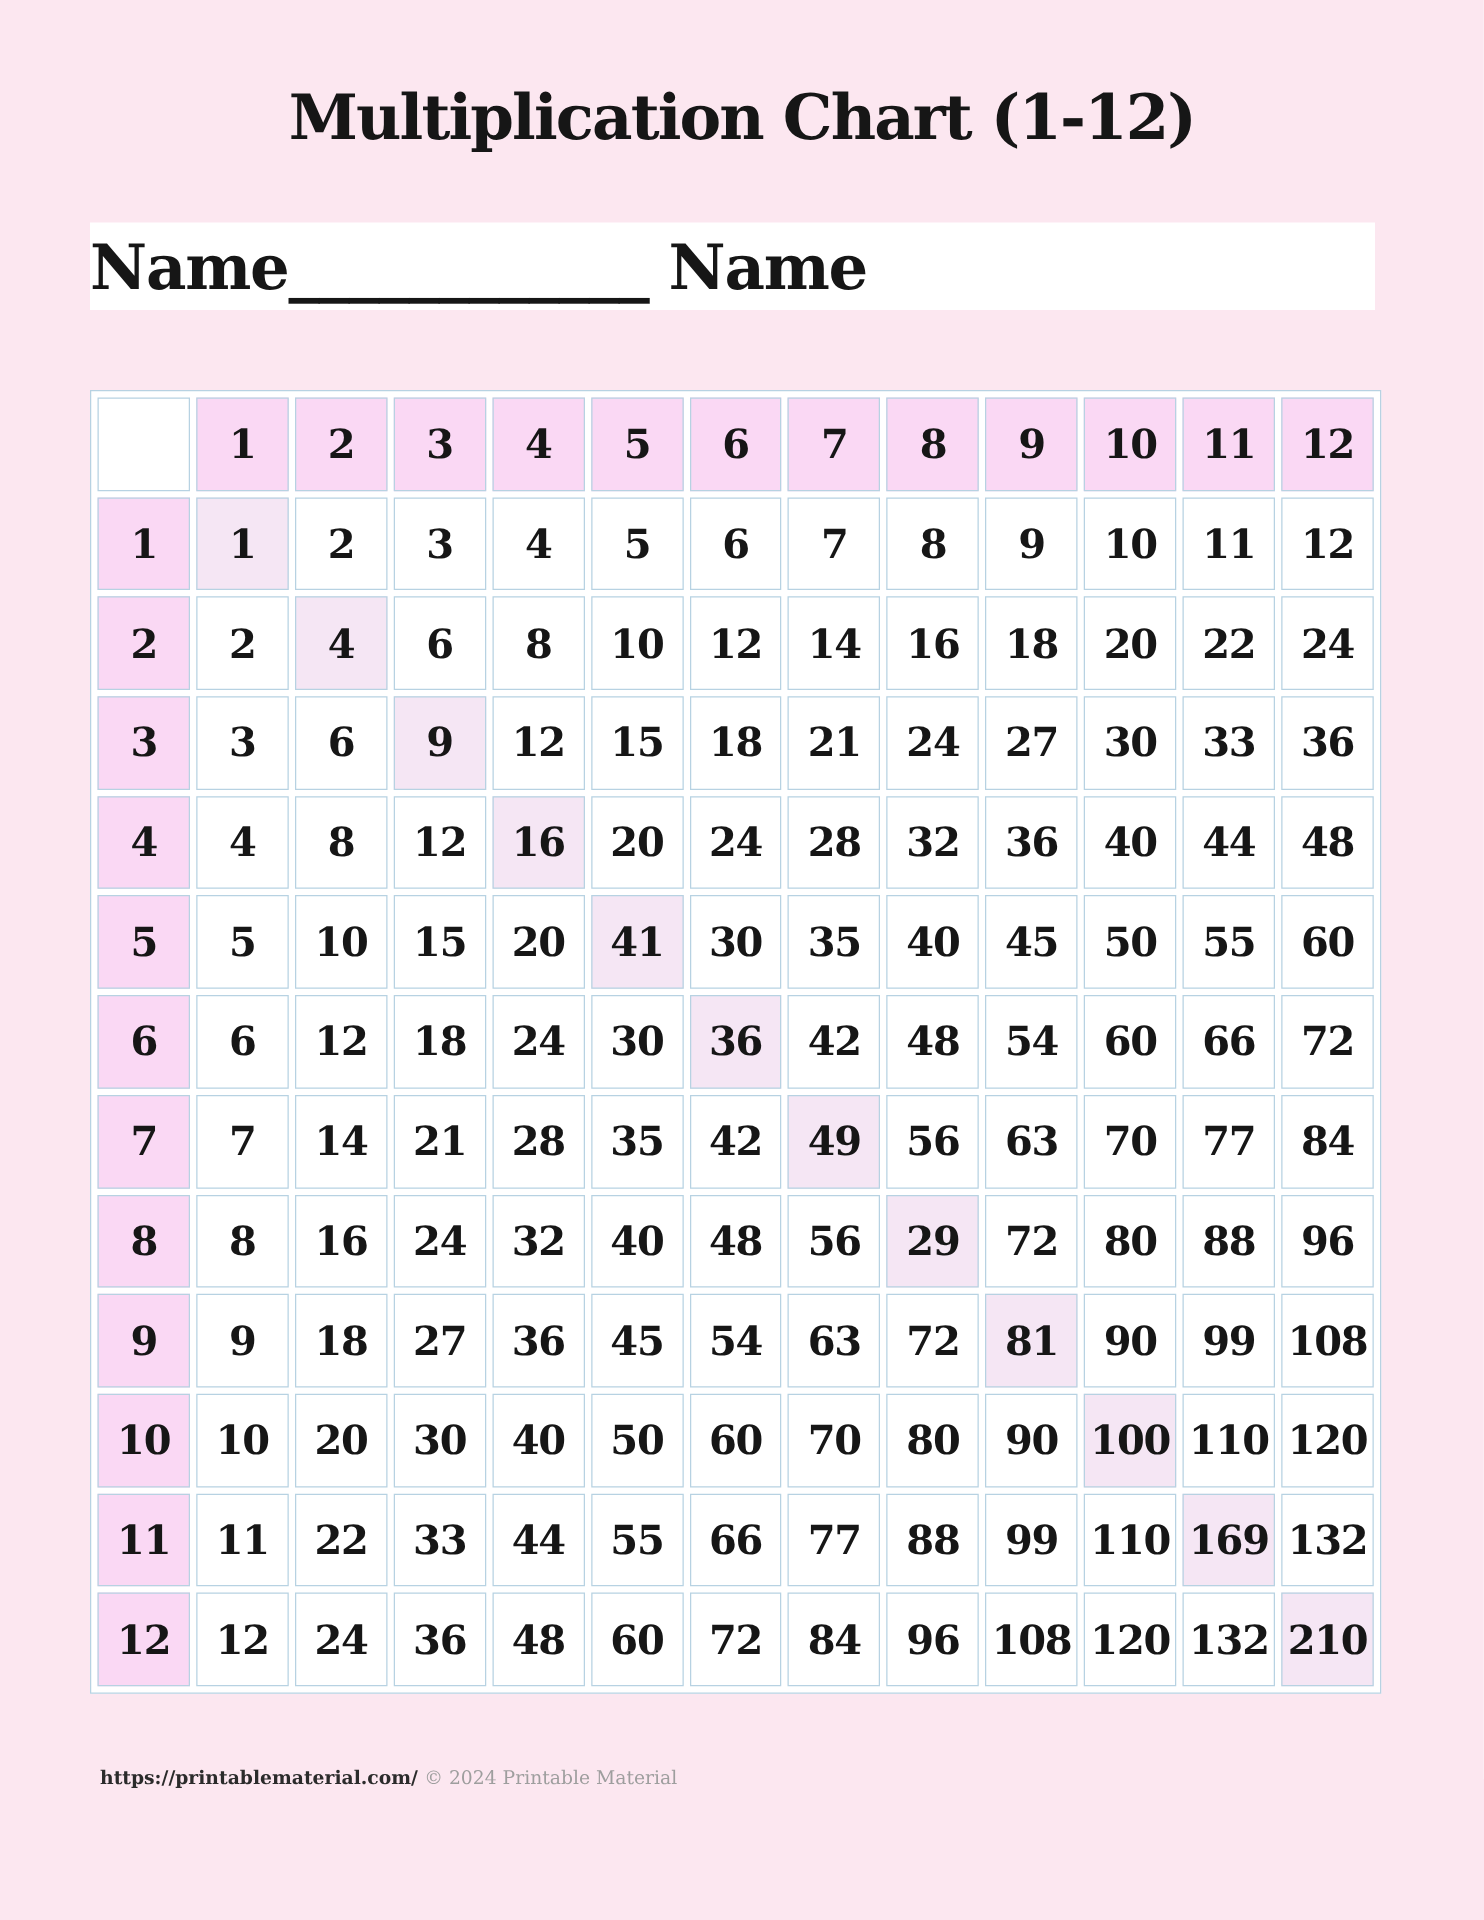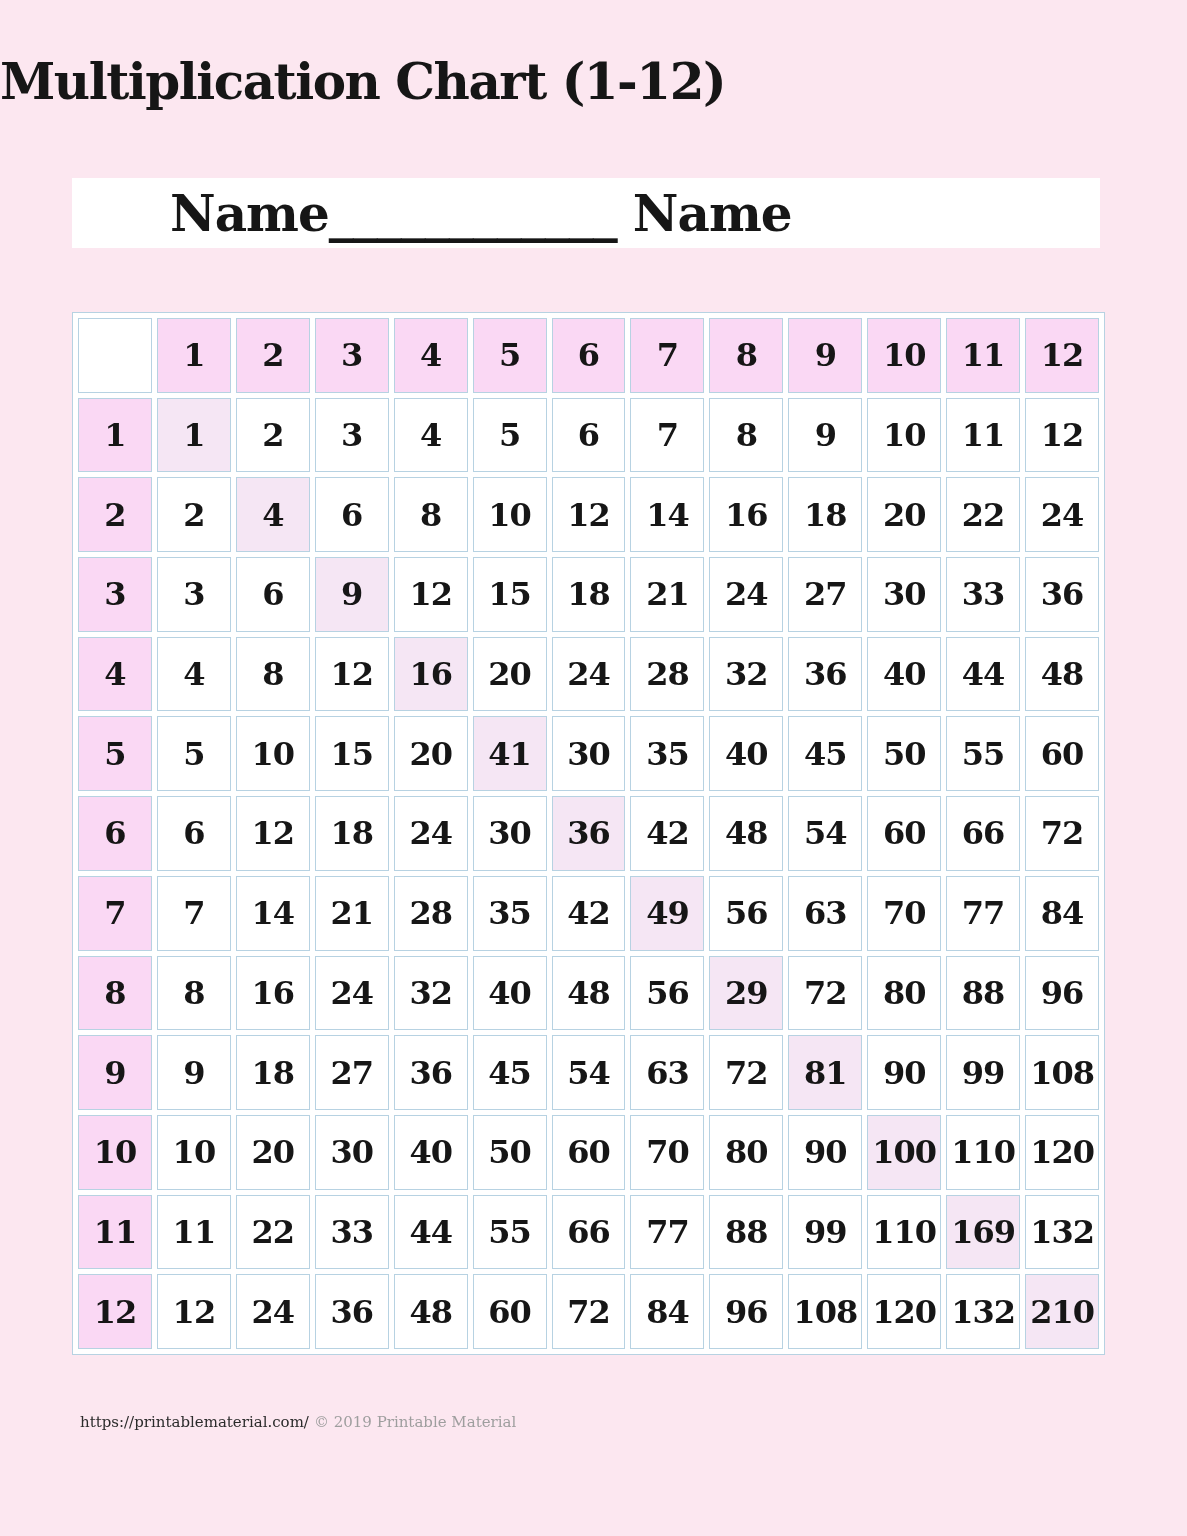--- a/index.html
+++ b/index.html
@@ -10,40 +10,39 @@
     width: 1187px;
     height: 1536px;
     position: relative;
     overflow: hidden;
     background: var(--page-bg, #fce7f0);
     font-family: "DejaVu Serif", serif;
     color: var(--text, #161616);
   }
   .page-title {
     position: absolute;
-    top: 52px;
+    top: 64px;
     left: 0;
     right: 0;
     margin: 0;
-    text-align: left;
+    text-align: center;
     font-size: 50px;
     font-weight: bold;
     letter-spacing: -1.5px;
     color: var(--text, #161616);
   }
   .banner {
     position: absolute;
     left: 72px;
     top: 178px;
     width: 1028px;
     height: 70px;
     background: var(--banner-bg, #ffffff);
     display: flex;
     align-items: center;
-    padding-left: 98px;
     box-sizing: border-box;
     font-size: 50px;
     font-weight: bold;
     letter-spacing: -1px;
     white-space: nowrap;
   }
   .banner .blank-line {
     margin-right: 16px;
   }
   .mult-grid {
@@ -80,21 +79,21 @@
     background: var(--diagonal-cell-bg, #f5e6f4);
   }
   .footer {
     position: absolute;
     left: 80px;
     top: 1413px;
     font-size: 15px;
     white-space: nowrap;
   }
   .footer .url {
-    font-weight: normal;
+    font-weight: bold;
     color: var(--footer-url, #2b2b2b);
     margin-top: 28px;
   }
   .footer .copy {
     color: var(--footer-muted, #9e9e9e);
     margin-left: 5px;
   }
 </style>
 </head>
 <body>
@@ -273,14 +272,14 @@
     <div class="cell">72</div>
     <div class="cell">84</div>
     <div class="cell">96</div>
     <div class="cell">108</div>
     <div class="cell">120</div>
     <div class="cell">132</div>
     <div class="cell diag">210</div>
   </div>
 
 <div class="footer">
-  <span class="url">https://printablematerial.com/</span><span class="copy">© 2019 Printable Material</span>
+  <span class="url">https://printablematerial.com/</span><span class="copy">© 2024 Printable Material</span>
 </div>
 
 </body></html>

